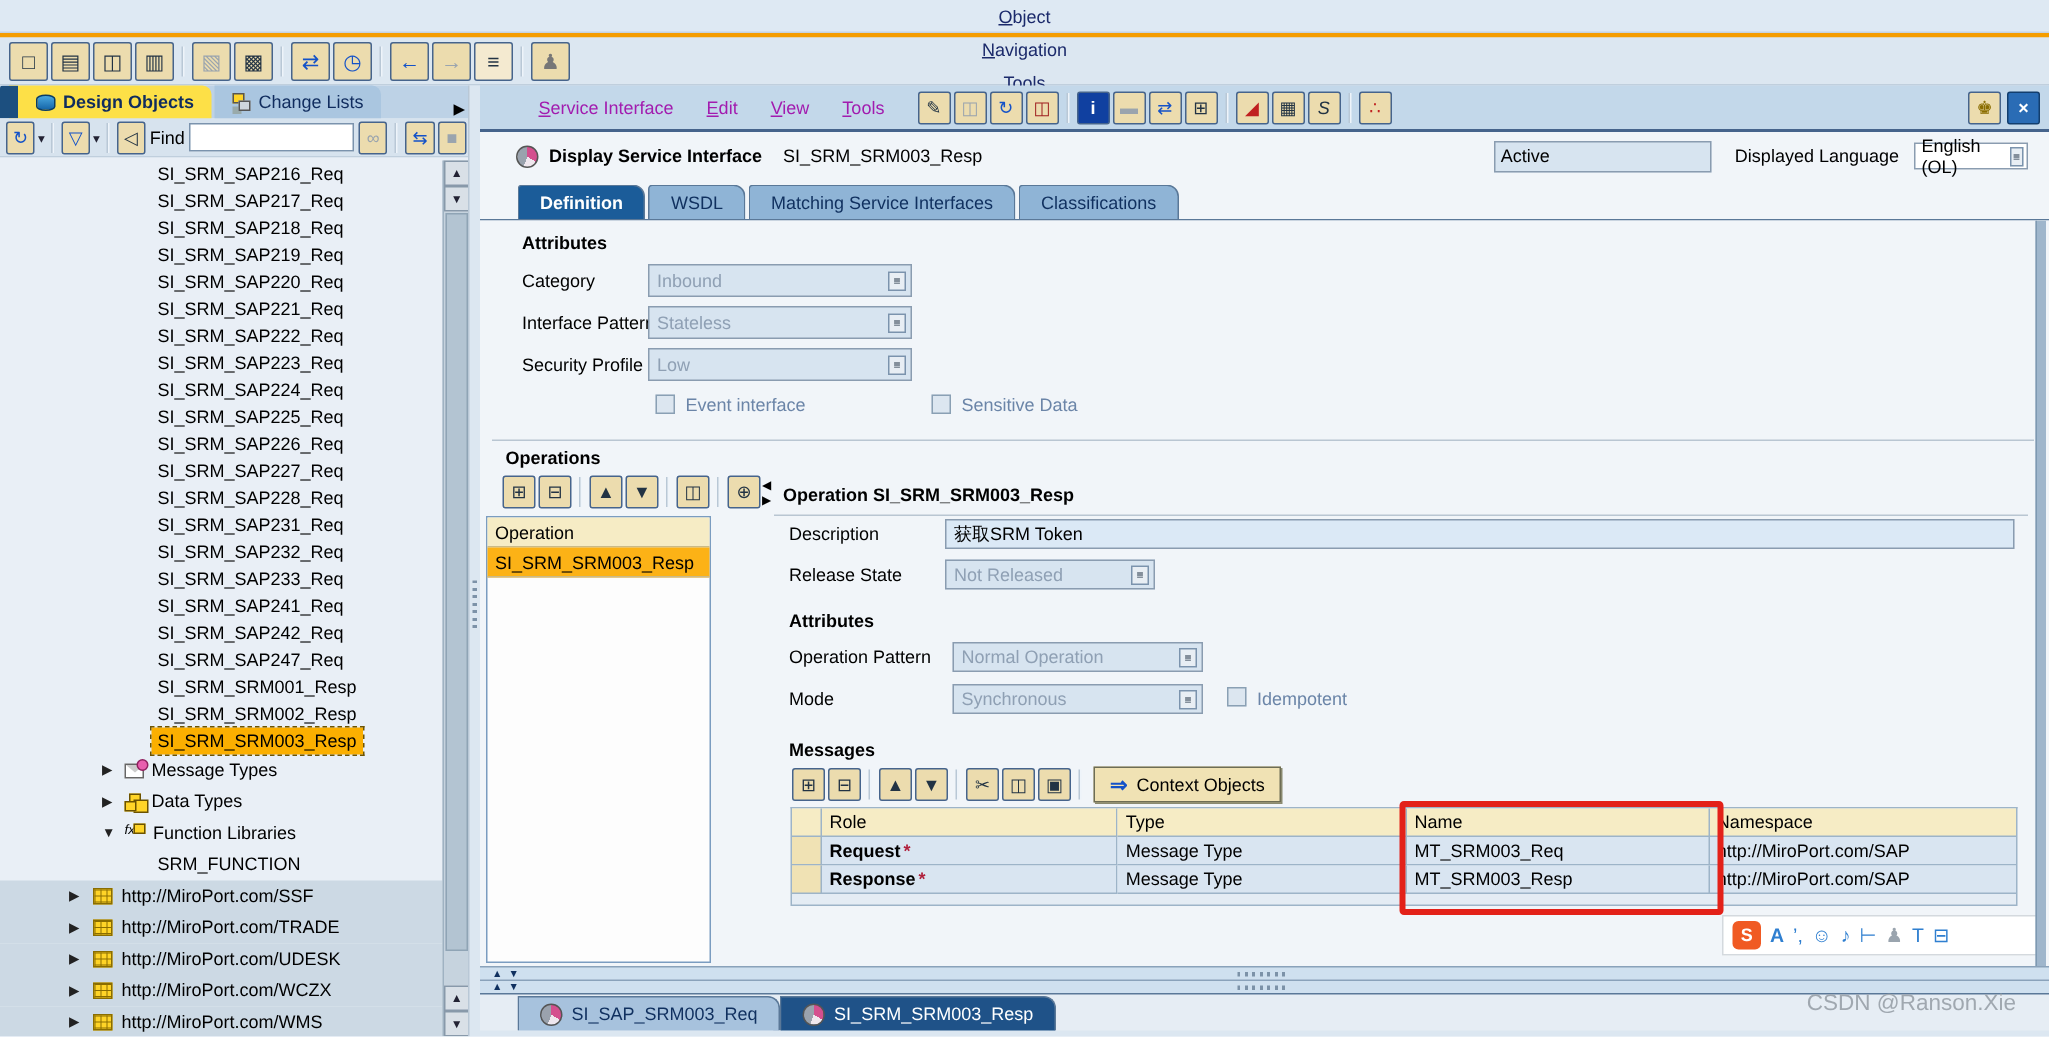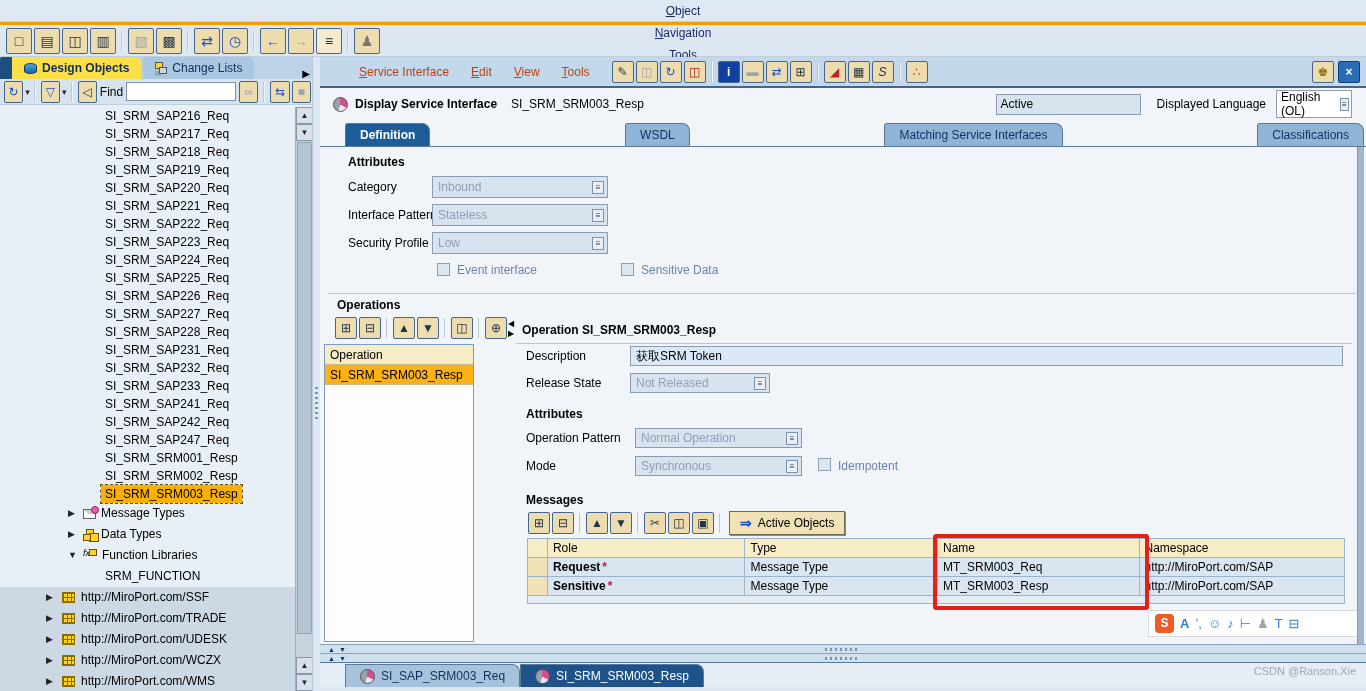--- a/index.html
+++ b/index.html
@@ -76,36 +76,36 @@
 
   
   .tscroll { position:absolute; right:0; top:2px; width:17px; bottom:0; background:#c6d3de; border-left:1px solid #9fb2c2; }
   .sbtn { width:17px; height:17px; background:#d9e0e7; border:1px solid #8899aa; font-size:8px; color:#223;
           display:flex; align-items:center; justify-content:center; }
   .sthumb { width:15px; margin:1px; height:492px; background:#b3c4d2; border:1px solid #8fa4b5; }
   .tscroll .bottom { position:absolute; bottom:0; }
 
   
   .mmenurow { height:31px; background:#c3d8ea; display:flex; align-items:center; padding-left:28px; border-bottom:2px solid #46648c; }
-  .mmenu-item { color:#c2410c; padding:0 11px; }
+  .mmenu-item { color:#a21caf; padding:0 11px; }
   .mmenu-item::first-letter { text-decoration:underline; }
   .mtool { display:flex; align-items:center; margin-left:10px; }
   .mt-right { margin-left:auto; display:flex; align-items:center; padding-right:6px; }
   .xbtn { width:22px; height:22px; background:#2a6cb5; color:#fff; border:1px solid #123e6e; border-radius:2px;
           display:flex; align-items:center; justify-content:center; font-weight:bold; }
 
-  .mheader { height:32px; background:#f1f5f9; display:flex; align-items:center; padding-left:13px; }
+  .mheader { height:32px; background:#f1f5f9; display:flex; align-items:center; padding-left:24px; }
   .icon-pie { width:15px; height:15px; border-radius:50%; background:conic-gradient(#d44f8e 0 120deg, #efe7ee 120deg 200deg, #9aa2ad 200deg 360deg); border:1px solid #555; margin-right:7px; }
   .mheader .htitle { font-weight:bold; margin-right:14px; }
   .status-box { width:145px; height:21px; background:#d7e4f0; border:1px solid #8a9cb0; line-height:19px; padding:0 4px; margin-left:auto; }
   .lang-label { margin:0 10px 0 16px; }
-  .lang-dd { width:76px; height:28px; background:#fff; border:1px solid #8a9cb0; display:flex; align-items:center; padding:0 2px 0 4px; margin-right:14px;gap:11px; }
+  .lang-dd { width:76px; height:18px; background:#fff; border:1px solid #8a9cb0; display:flex; align-items:center; padding:0 2px 0 4px; margin-right:14px;gap:11px; }
   .dd-ico { margin-left:auto; width:12px; height:13px; background:#e8eef4; border:1px solid #7b93ad; font-size:8px; line-height:11px; text-align:center; color:#234; }
 
-  .mtabs { height:27px; background:#f1f5f9; display:flex; align-items:flex-end; padding-left:25px; border-bottom:1px solid #5a7898;justify-content:space-between; }
+  .mtabs { height:27px; background:#f1f5f9; display:flex; align-items:flex-end; padding-left:25px; border-bottom:1px solid #5a7898; }
   .mtab { height:23px; line-height:23px; padding:0 14px; margin-right:2px; color:#10305f; background:#8fb4d6;
           border:1px solid #5a7898; border-bottom:none; border-top-left-radius:3px; border-top-right-radius:8px; cursor:default; }
   .mtab.active { background:#1b5c99; color:#fff; font-weight:bold; }
 
   
   .mcontent { position:relative; height:497px; background:#f1f5f9; overflow:hidden; }
   .sect-title { position:absolute; font-weight:bold; }
   .flabel { position:absolute; }
   .ffield { position:absolute; height:22px; background:#d7e4f0; border:1px solid #8a9cb0; color:#8fa0b4;
             display:flex; align-items:center; padding:0 3px 0 5px; }
@@ -155,21 +155,21 @@
   
   .hsplit { height:9px; background:#cfe0ef; border-top:1px solid #8aa2ba; display:flex; align-items:center; gap:4px; padding-left:8px; position:relative; }
   .hsplit .chev { font-size:7px; color:#10305f; line-height:7px; }
   .hsplit .hgrip { position:absolute; left:505px; top:3px; width:34px; height:3px;
                    background:repeating-linear-gradient(90deg, #7c92a8 0 2px, transparent 2px 5px); }
   .btabs { height:25px; background:#e6edf4; border-top:1px solid #5a7898; display:flex; align-items:flex-end; padding-left:25px; }
   .btab { height:23px; display:flex; align-items:center; gap:6px; padding:0 14px; color:#10305f; background:#a7c2dd;
           border-top-right-radius:8px; border:1px solid #5a7898; border-bottom:none; }
   .btab.active { background:#1f5288; color:#fff; }
 
-  .watermark { position:absolute; right:10px; bottom:14px; color:#a0a8b0; font-size:11px; pointer-events:none; }
+  .watermark { position:absolute; right:22px; bottom:14px; color:#a0a8b0; font-size:15px; pointer-events:none; }
 </style>
 </head>
 <body>
 
 <div class="app">
 
   <div class="menubar">
     <div class="corner"></div>
     <div class="menu-item">Object</div>
     <div class="menu-item">Navigation</div>
@@ -446,42 +446,42 @@
           <div class="tsep"></div>
           <div class="tbtn small">▲</div>
           <div class="tbtn small">▼</div>
           <div class="tsep"></div>
           <div class="tbtn small">✂</div>
           <div class="tbtn small">◫</div>
           <div class="tbtn small">▣</div>
           <div class="tsep"></div>
           <div class="ctx-btn">
             <span class="ctx-arrow">⇒</span>
-            <span>Active Objects</span>
+            <span>Context Objects</span>
           </div>
         </div>
 
         <div class="msg-table">
           <div class="mrow mhead">
             <div class="c-sel"></div>
             <div class="c-role">Role</div>
             <div class="c-type">Type</div>
             <div class="c-name">Name</div>
             <div class="c-ns">Namespace</div>
           </div>
           <div class="mrow mdata">
             <div class="c-sel"></div>
             <div class="c-role"><span class="rolename">Request</span><span class="star">*</span></div>
             <div class="c-type">Message Type</div>
             <div class="c-name">MT_SRM003_Req</div>
             <div class="c-ns">http://MiroPort.com/SAP</div>
           </div>
           <div class="mrow mdata">
             <div class="c-sel"></div>
-            <div class="c-role"><span class="rolename">Sensitive</span><span class="star">*</span></div>
+            <div class="c-role"><span class="rolename">Response</span><span class="star">*</span></div>
             <div class="c-type">Message Type</div>
             <div class="c-name">MT_SRM003_Resp</div>
             <div class="c-ns">http://MiroPort.com/SAP</div>
           </div>
           <div class="mempty"></div>
         </div>
 
         <div class="red-rect"></div>
 
         <div class="sogou">

